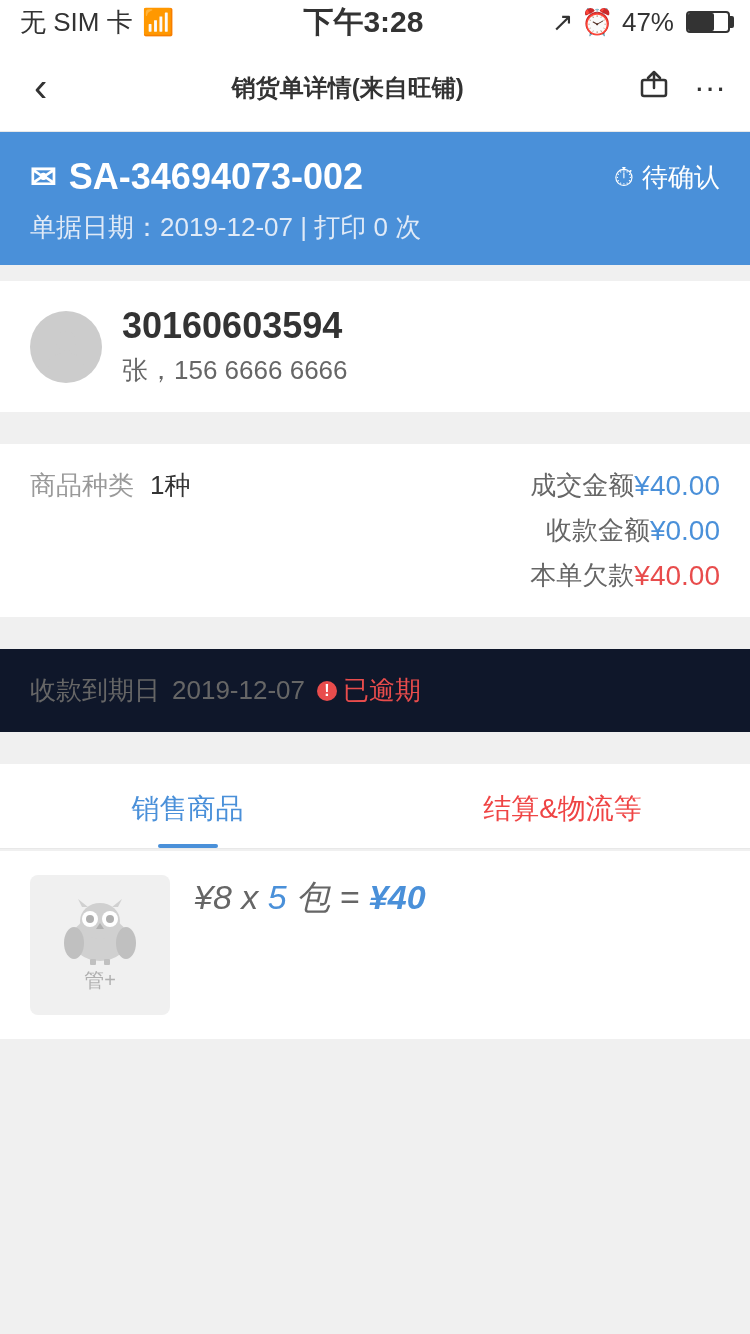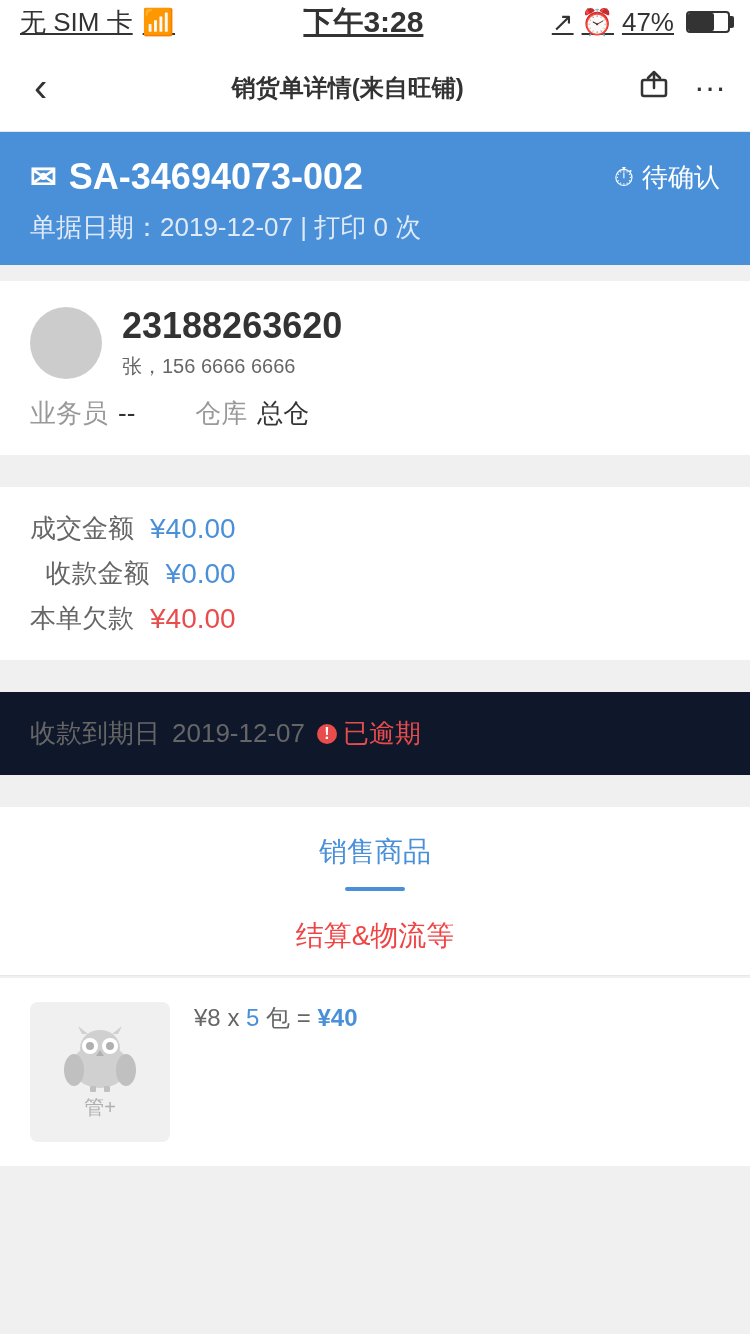--- a/index.html
+++ b/index.html
@@ -15,21 +15,20 @@
 
     
     .status-bar {
       background: #fff;
       height: 44px;
       display: flex;
       align-items: center;
       justify-content: space-between;
       padding: 0 20px;
       font-size: 26px;
-      text-decoration: underline;
     }
     .status-left { display: flex; align-items: center; gap: 10px; }
     .status-center { font-weight: 600; font-size: 30px; }
     .status-right { display: flex; align-items: center; gap: 8px; font-size: 26px; }
     .battery-icon {
       display: inline-block;
       width: 44px; height: 22px;
       border: 2px solid #333;
       border-radius: 4px;
       position: relative;
@@ -135,21 +134,21 @@
       font-size: 36px;
       color: #888;
       flex-shrink: 0;
     }
     .customer-phone {
       font-size: 36px;
       font-weight: 600;
       color: #333;
     }
     .customer-name {
-      font-size: 20px;
+      font-size: 26px;
       color: #666;
       margin-top: 6px;
     }
     .customer-meta {
       display: flex;
       gap: 60px;
       margin-top: 16px;
       padding-left: 0;
     }
     .meta-item {
@@ -186,21 +185,20 @@
     .summary-kind-label { color: #999; }
     .summary-kind-value { color: #333; }
     .summary-right {
       display: flex;
       flex-direction: column;
       gap: 10px;
       align-items: flex-end;
     }
     .amount-row {
       display: flex;
-      gap: 16px;
       align-items: center;
       font-size: 26px;
     }
     .amount-label { color: #666; }
     .amount-value-blue { color: #4a90d9; font-size: 28px; }
     .amount-value-red { color: #e84c4c; font-size: 28px; }
 
     
     .due-section {
       background: #0f172a;
@@ -230,21 +228,20 @@
       font-size: 16px;
       font-weight: bold;
     }
 
     
     .tabs-section {
       background: #fff;
       margin-top: 16px;
       display: flex;
       border-bottom: 1px solid #e8e8e8;
-      flex-direction: column;
     }
     .tab-item {
       flex: 1;
       text-align: center;
       padding: 26px 0 20px;
       font-size: 28px;
       color: #ef4444;
       cursor: pointer;
       position: relative;
     }
@@ -294,22 +291,23 @@
     .product-info {
       flex: 1;
     }
     .product-name {
       font-size: 30px;
       color: #333;
       font-weight: 500;
       margin-bottom: 12px;
     }
     .product-price-row {
-      font-size: 24px;
+      font-size: 34px;
       color: #666;
+      font-style: italic;
     }
     .price-blue { color: #4a90d9; }
     .price-total { color: #4a90d9; font-weight: 600; }
 
     
     .empty-space {
       background: #f0f0f0;
       height: 300px;
     }
 
@@ -369,39 +367,35 @@
 
 <div class="customer-section">
   <div class="customer-row">
     <div class="customer-avatar">
       <svg width="44" height="44" viewBox="0 0 44 44" fill="none">
         <circle cx="22" cy="16" r="10" fill="#ccc"></circle>
         <ellipse cx="22" cy="38" rx="18" ry="10" fill="#ccc"></ellipse>
       </svg>
     </div>
     <div>
-      <div class="customer-phone">23188263620</div>
+      <div class="customer-phone">30160603594</div>
       <div class="customer-name">张，156 6666 6666</div>
     </div>
   </div>
-  <div class="customer-meta">
-    <div class="meta-item">
-      <span class="meta-label">业务员</span>
-      <span class="meta-value">--</span>
-    </div>
-    <div class="meta-item">
-      <span class="meta-label">仓库</span>
-      <span class="meta-value">总仓</span>
-    </div>
-  </div>
 </div>
 
 <div class="divider"></div>
 
 <div class="summary-section">
+  <div class="summary-left">
+    <div class="summary-kind-row">
+      <span class="summary-kind-label">商品种类</span>
+      <span class="summary-kind-value">1种</span>
+    </div>
+  </div>
   <div class="summary-right">
     <div class="amount-row">
       <span class="amount-label">成交金额</span>
       <span class="amount-value-blue">¥40.00</span>
     </div>
     <div class="amount-row">
       <span class="amount-label">收款金额</span>
       <span class="amount-value-blue">¥0.00</span>
     </div>
     <div class="amount-row">

